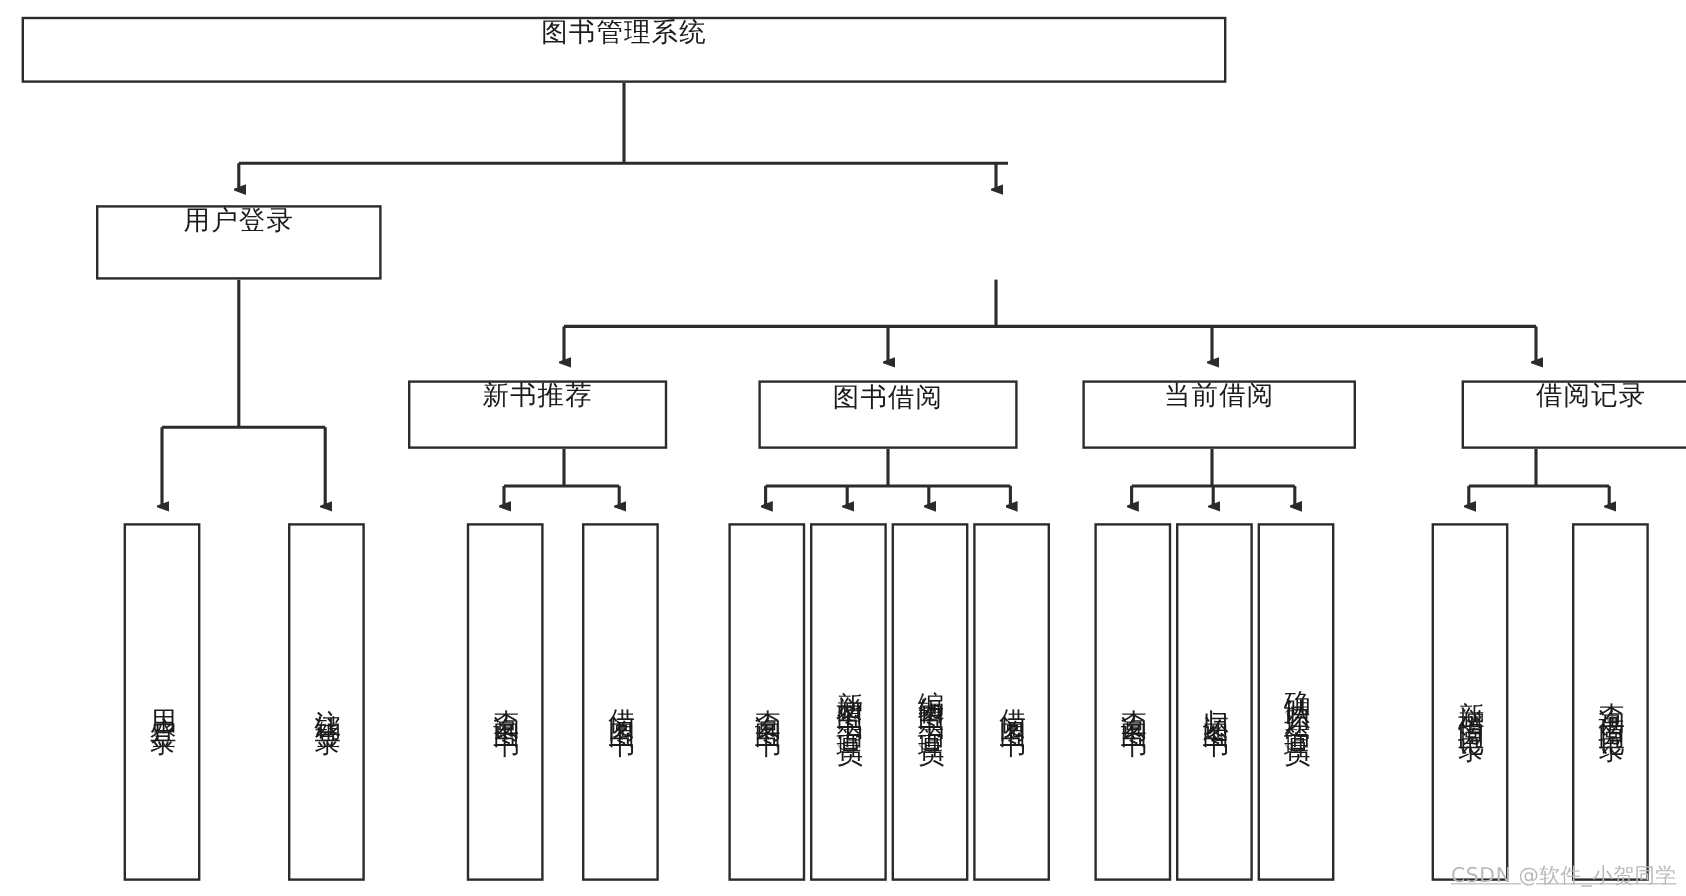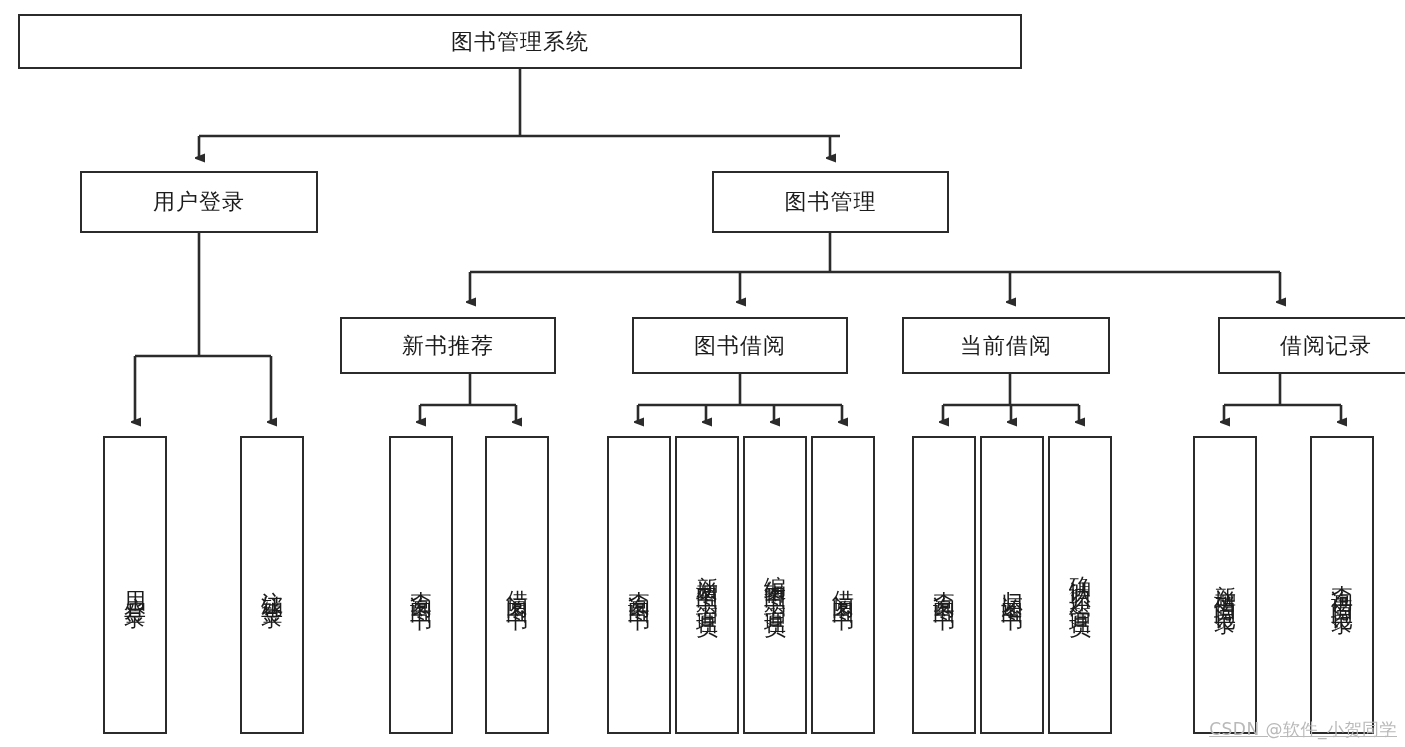--- a/index.html
+++ b/index.html
@@ -25,21 +25,20 @@
     width: 1405px;
     height: 747px;
     pointer-events: none;
   }
   .node {
     position: absolute;
     box-sizing: border-box;
     background: #ffffff;
     border: 2px solid #2b2b2b;
     display: flex;
-    align-items: center;
     justify-content: center;
     z-index: 2;
   }
   .node .label {
     color: #1b1b1b;
     text-align: center;
     line-height: 1.05;
     white-space: pre;
   }
   
@@ -127,31 +126,28 @@
     </g>
   </svg>
 
   <div class="node horiz" style="left:18px; top:14px; width:1004px; height:55px;">
     <span class="label">图书管理系统</span>
   </div>
 
   <div class="node horiz" style="left:80px; top:171px; width:238px; height:62px;">
     <span class="label">用户登录</span>
   </div>
-  <div class="node horiz" style="left:712px; top:171px; width:237px; height:62px;">
-    <span class="label">图书管理</span>
-  </div>
 
   <div class="node horiz" style="left:340px; top:317px; width:216px; height:57px;">
     <span class="label">新书推荐</span>
   </div>
   <div class="node horiz" style="left:632px; top:317px; width:216px; height:57px;font-family:Liberation Serif, serif;">
     <span class="label">图书借阅</span>
   </div>
-  <div class="node horiz" style="left:902px; top:317px; width:208px; height:57px;">
+  <div class="node horiz" style="left:902px; top:317px; width:228px; height:57px;">
     <span class="label">当前借阅</span>
   </div>
   <div class="node horiz" style="left:1172px; top:317px; width:216px; height:57px;margin-left:46px;">
     <span class="label">借阅记录</span>
   </div>
 
   <div class="node vert" style="left:103px; top:436px; width:64px; height:298px;">
     <span class="label">用户登录</span>
   </div>
   <div class="node vert" style="left:240px; top:436px; width:64px; height:298px;">

